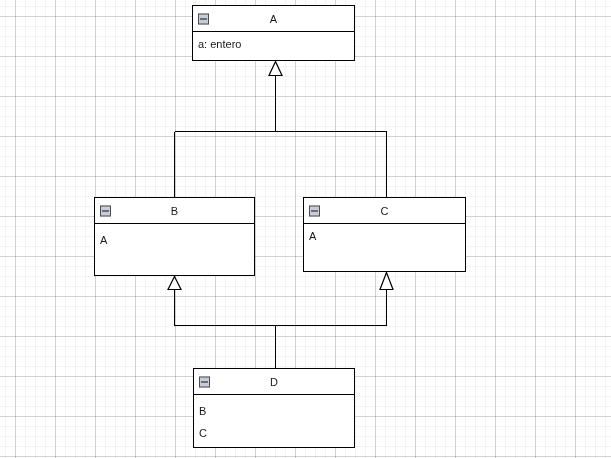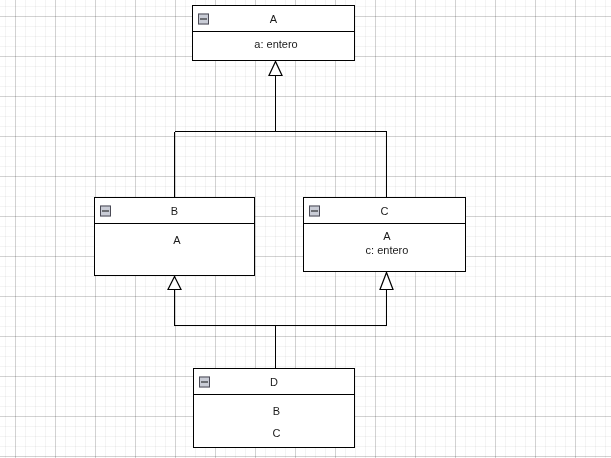--- a/index.html
+++ b/index.html
@@ -93,21 +93,20 @@
 
   .uml-body {
     box-sizing: border-box;
     padding: 5px 0 0 5px;
   }
 
   .uml-attr {
     font-size: 11px;
     color: #1a1a1a;
     white-space: nowrap;
-    text-align: center;
   }
 
   
   .spacing-wide .uml-attr { line-height: 22px; }
   .spacing-tight .uml-attr { line-height: 14px; }
 
   
   #class-a { left: 192px; top: 5px;   width: 163px; height: 56px; }
   #class-b { left: 94px;  top: 197px; width: 161px; height: 79px; }
   #class-c { left: 303px; top: 197px; width: 163px; height: 75px; }
@@ -160,21 +159,20 @@
     </div>
   </div>
 
   <div class="uml-class" id="class-c">
     <div class="uml-header">
       <span class="collapse-icon"></span>
       <span class="uml-title">C</span>
     </div>
     <div class="uml-body spacing-tight">
       <div class="uml-attr">A</div>
-      <div class="uml-attr">c: entero</div>
     </div>
   </div>
 
   <div class="uml-class" id="class-d">
     <div class="uml-header">
       <span class="collapse-icon"></span>
       <span class="uml-title">D</span>
     </div>
     <div class="uml-body spacing-wide">
       <div class="uml-attr">B</div>

